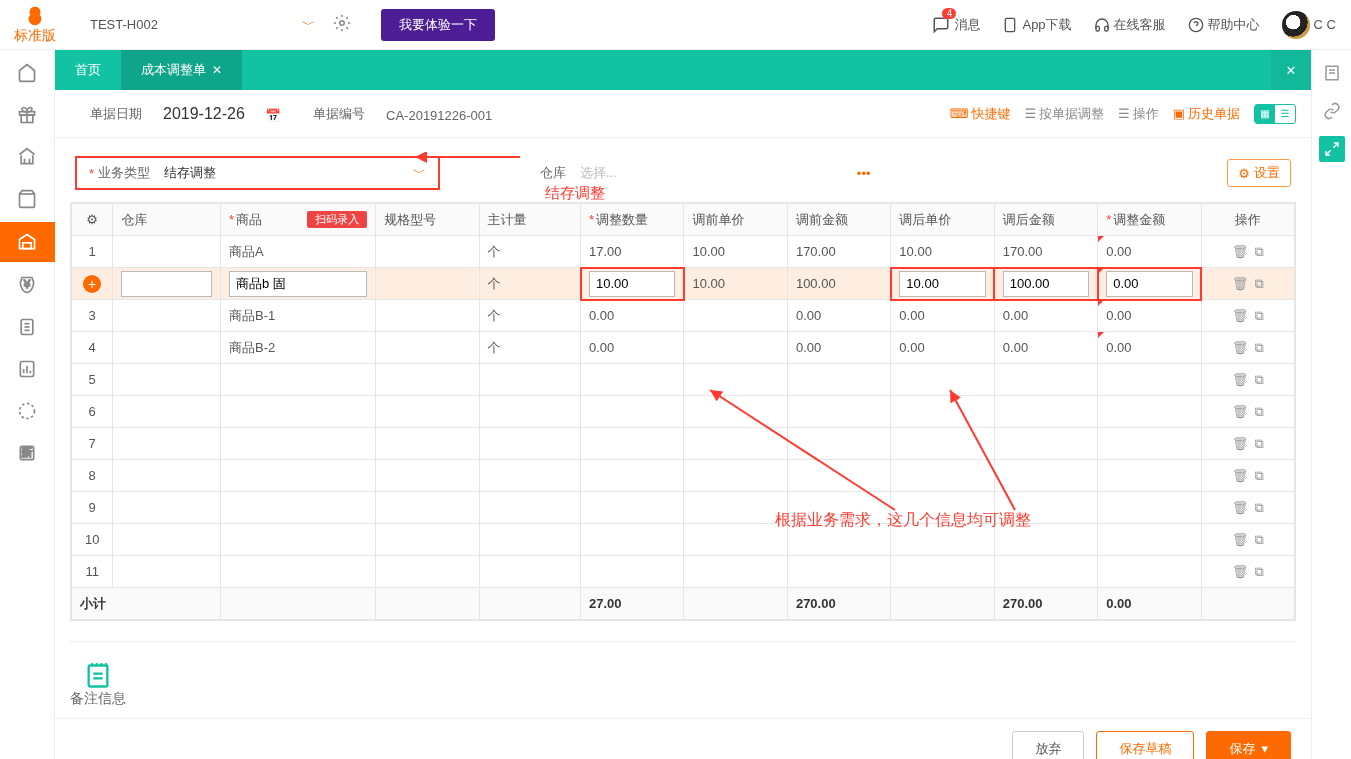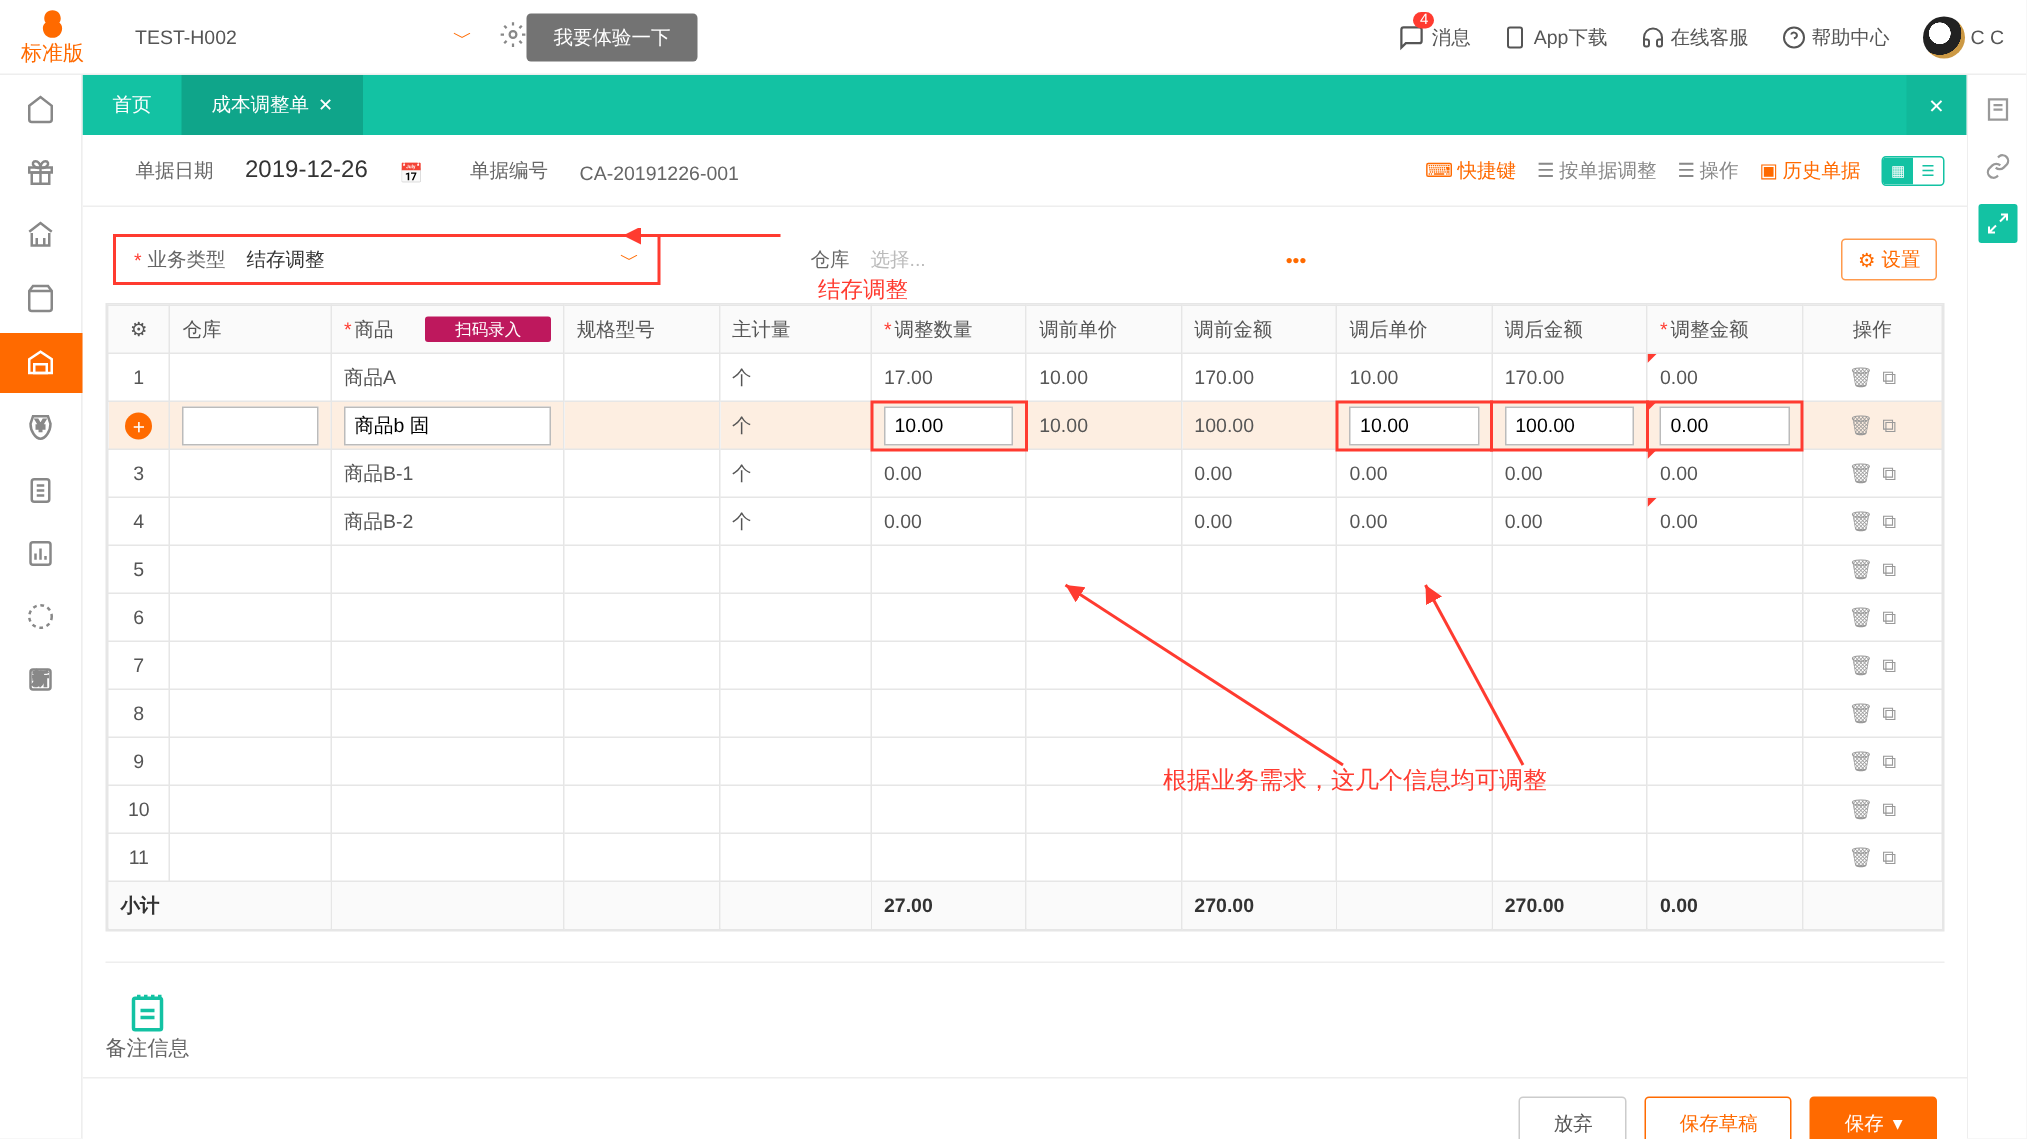--- a/index.html
+++ b/index.html
@@ -4,21 +4,21 @@
 <style>
 *{box-sizing:border-box;margin:0;padding:0;font-family:"Microsoft YaHei",Arial,sans-serif;font-size:13px;}
 body{background:#f5f5f5;color:#333;}
 .top-bar{height:50px;background:#fff;display:flex;align-items:center;padding:0 10px;border-bottom:1px solid #eee;position:relative;}
 .logo{width:50px;display:flex;flex-direction:column;align-items:center;color:#ff6a00;}
 .logo svg{width:22px;height:22px;}
 .logo-text{font-size:14px;color:#ff6a00;}
 .org-select{margin-left:20px;width:245px;height:30px;border:none;display:flex;align-items:center;justify-content:space-between;padding:0 10px;color:#555;}
 .org-select .chev{color:#ff6a00;}
 .gear-btn{margin-left:8px;color:#888;cursor:pointer;}
-.cta-btn{background:#737373;color:#fff;border:none;padding:7px 18px;border-radius:3px;cursor:pointer;}
+.cta-btn{margin-left:30px;background:#4c1d95;color:#fff;border:none;padding:7px 18px;border-radius:3px;cursor:pointer;}
 .top-right{position:absolute;right:15px;display:flex;align-items:center;gap:22px;}
 .tr-item{display:flex;align-items:center;gap:4px;color:#555;cursor:pointer;position:relative;}
 .badge{position:absolute;top:-8px;left:10px;background:#ff3b30;color:#fff;border-radius:8px;font-size:10px;padding:0 4px;min-width:14px;text-align:center;}
 .avatar{width:28px;height:28px;border-radius:50%;background:radial-gradient(circle at 40% 40%,#fff 0%,#fff 30%,#222 31%,#222 60%,#c94 61%,#c94 100%);}
 .layout{display:flex;height:calc(100vh - 50px);}
 .side-nav{width:55px;background:#fff;display:flex;flex-direction:column;align-items:center;padding-top:12px;gap:20px;border-right:1px solid #eee;}
 .side-nav .nav-ic{width:22px;height:22px;color:#888;cursor:pointer;display:flex;align-items:center;justify-content:center;}
 .side-nav .nav-ic.active{background:#ff6a00;color:#fff;width:55px;height:40px;margin-top:-8px;margin-bottom:-8px;}
 .right-tools{width:40px;background:#fff;border-left:1px solid #eee;display:flex;flex-direction:column;align-items:center;padding-top:10px;gap:12px;}
 .right-tools .rt{width:26px;height:26px;color:#999;cursor:pointer;display:flex;align-items:center;justify-content:center;}
@@ -60,21 +60,21 @@
 .grid th,.grid td{border:1px solid #e6e6e6;height:32px;padding:0 8px;text-align:left;color:#555;font-weight:normal;overflow:hidden;white-space:nowrap;}
 .grid th{background:#fafafa;}
 .grid .c-idx{width:40px;text-align:center;}
 .grid .c-wh{width:104px;}
 .grid .c-prod{width:150px;}
 .grid .c-spec{width:100px;}
 .grid .c-unit{width:98px;}
 .grid .c-qty,.grid .c-preprice,.grid .c-preamt,.grid .c-postprice,.grid .c-postamt,.grid .c-adjamt{width:100px;}
 .grid .c-ops{width:90px;text-align:center;}
 .grid .star{color:#ff3b30;margin-right:2px;}
-.scan-badge{background:#be185d;color:#fff;font-size:11px;padding:1px 20px;border-radius:2px;float:right;}
+.scan-badge{background:#ef4444;color:#fff;font-size:11px;padding:1px 8px;border-radius:2px;float:right;}
 .tri{position:absolute;width:0;height:0;border-style:solid;border-width:6px 6px 0 0;border-color:#ff3b30 transparent transparent transparent;top:0;left:0;}
 .grid td{position:relative;}
 .row-hl{background:#fdeee1;}
 .add-btn{width:18px;height:18px;background:#ff6a00;color:#fff;border-radius:50%;display:inline-flex;align-items:center;justify-content:center;font-size:14px;}
 .cell-input{border:1px solid #bbb;height:26px;width:100%;padding:0 6px;}
 .cell-redbox{outline:2px solid #ff3b30;outline-offset:-1px;}
 .ops-ic{color:#999;cursor:pointer;margin:0 3px;}
 .subtotal td{background:#fafafa;font-weight:bold;color:#333;}
 .ann2{position:absolute;color:#ff3b30;left:720px;top:420px;font-size:16px;}
 .arrow-svg{position:absolute;pointer-events:none;}

